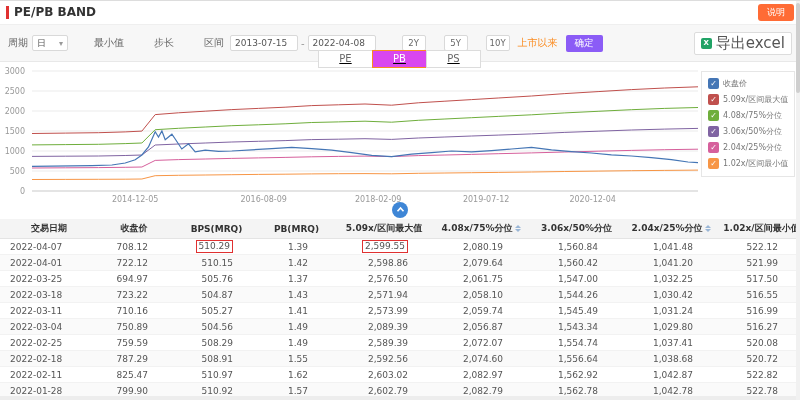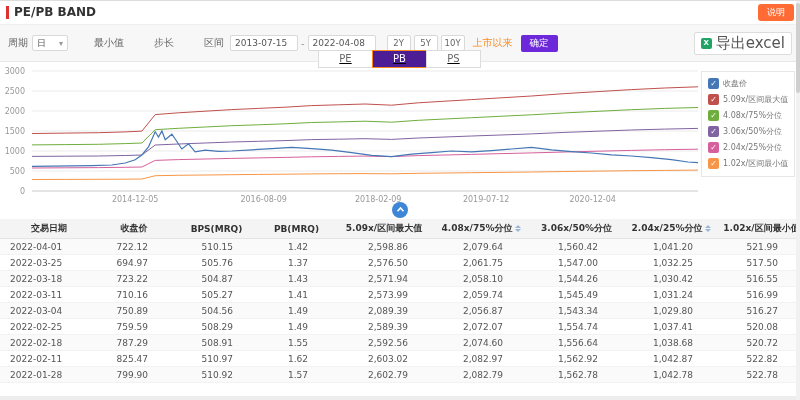--- a/index.html
+++ b/index.html
@@ -15,31 +15,31 @@
 
   
   .toolbar { position:absolute; top:23px; left:0; right:0; height:38px; background:#f7f7f7; border-top:1px solid #efefef; border-bottom:1px solid #e8e8e8; display:flex; align-items:center; padding:0 8px; font-size:10px; color:#666; }
   .tlabel { margin-right:4px; white-space:nowrap; }
   .gap26 { margin-left:26px; }
   .select { width:36px; height:16px; background:#fff; border:1px solid #d9d9d9; border-radius:2px; display:flex; align-items:center; justify-content:space-between; padding:0 4px; font-size:9px; color:#555; cursor:pointer; }
   .caret { color:#999; font-size:8px; }
   .dinput { width:68px; height:16px; border:1px solid #d9d9d9; border-radius:2px; background:#fff; font-size:9px; color:#555; padding:0 4px; font-family:inherit; margin:0 2px; }
   .dash { color:#999; margin:0 1px; }
   .rgroup { display:flex; margin-left:6px; }
-  .rbtn { width:24px; height:16px; background:#fff; border:1px solid #d9d9d9; border-radius:2px; font-size:8.5px; color:#666; margin-left:3px; cursor:pointer; font-family:inherit; }
+  .rbtn { width:24px; height:16px; background:#fff; border:1px solid #d9d9d9; border-radius:2px; font-size:8.5px; color:#666; margin-left:18px; cursor:pointer; font-family:inherit; }
   .since { color:#fb8b1f; margin-left:8px; cursor:pointer; font-size:10px; white-space:nowrap; }
-  .confirm { background:#6d28d9; color:#fff; border:none; border-radius:2px; font-size:9.5px; padding:2px 9px; margin-left:8px; cursor:pointer; font-family:inherit; }
+  .confirm { background:#8b5cf6; color:#fff; border:none; border-radius:2px; font-size:9.5px; padding:2px 9px; margin-left:8px; cursor:pointer; font-family:inherit; }
   .export { margin-left:auto; display:flex; align-items:center; gap:4px; background:#fff; border:1px solid #dcdcdc; border-radius:2px; padding:1px 6px; cursor:pointer; }
   .xicon { width:11px; height:11px; background:#21a366; color:#fff; border-radius:2px; font-size:7px; font-weight:bold; display:flex; align-items:center; justify-content:center; }
   .export span:last-child { font-size:15px; color:#555; }
 
   
   .tabs { position:absolute; top:49px; left:0; right:0; height:18px; display:flex; justify-content:center;text-decoration:underline; }
   .tab { width:55px; height:18px; line-height:16px; text-align:center; font-size:10px; color:#666; background:#fff; border:1px solid #dcdcdc; margin-left:-1px; cursor:pointer; }
-  .tab.active { background:#4c1d95; border-color:#fb8b1f; color:#fff; }
+  .tab.active { background:#d946ef; border-color:#fb8b1f; color:#fff; }
 
   
   .chart { position:absolute; top:66px; left:0; width:800px; height:142px; }
   #plot { position:absolute; left:32px; top:4px; overflow:visible; }
   #plot line.grid { stroke:#ebebeb; stroke-width:1; }
   #plot line.axis { stroke:#c9c9c9; stroke-width:1; }
   .yaxis { position:absolute; left:0; top:4px; width:28px; height:120px; }
   .ytick { position:absolute; right:3px; font-size:8px; color:#999; }
   .xaxis { position:absolute; left:0; top:128px; height:12px; width:710px; }
   .xtick { position:absolute; font-size:8px; color:#999; white-space:nowrap; }
@@ -213,20 +213,31 @@
           <span class="sorticon">
             <b class="su"></b>
             <b class="sd"></b>
           </span>
         </div>
         <div class="th c8">
           <span>1.02x/区间最小值</span>
         </div>
       </div>
     <div class="tbody">
+        <div class="tr">
+          <div class="td c0">2022-04-07</div>
+          <div class="td c1 num">708.12</div>
+          <div class="td c2 num"><span class="hl">510.29</span></div>
+          <div class="td c3 num">1.39</div>
+          <div class="td c4 num"><span class="hl">2,599.55</span></div>
+          <div class="td c5 num">2,080.19</div>
+          <div class="td c6 num">1,560.84</div>
+          <div class="td c7 num">1,041.48</div>
+          <div class="td c8 num">522.12</div>
+        </div>
         <div class="tr odd">
           <div class="td c0">2022-04-01</div>
           <div class="td c1 num">722.12</div>
           <div class="td c2 num">510.15</div>
           <div class="td c3 num">1.42</div>
           <div class="td c4 num">2,598.86</div>
           <div class="td c5 num">2,079.64</div>
           <div class="td c6 num">1,560.42</div>
           <div class="td c7 num">1,041.20</div>
           <div class="td c8 num">521.99</div>

